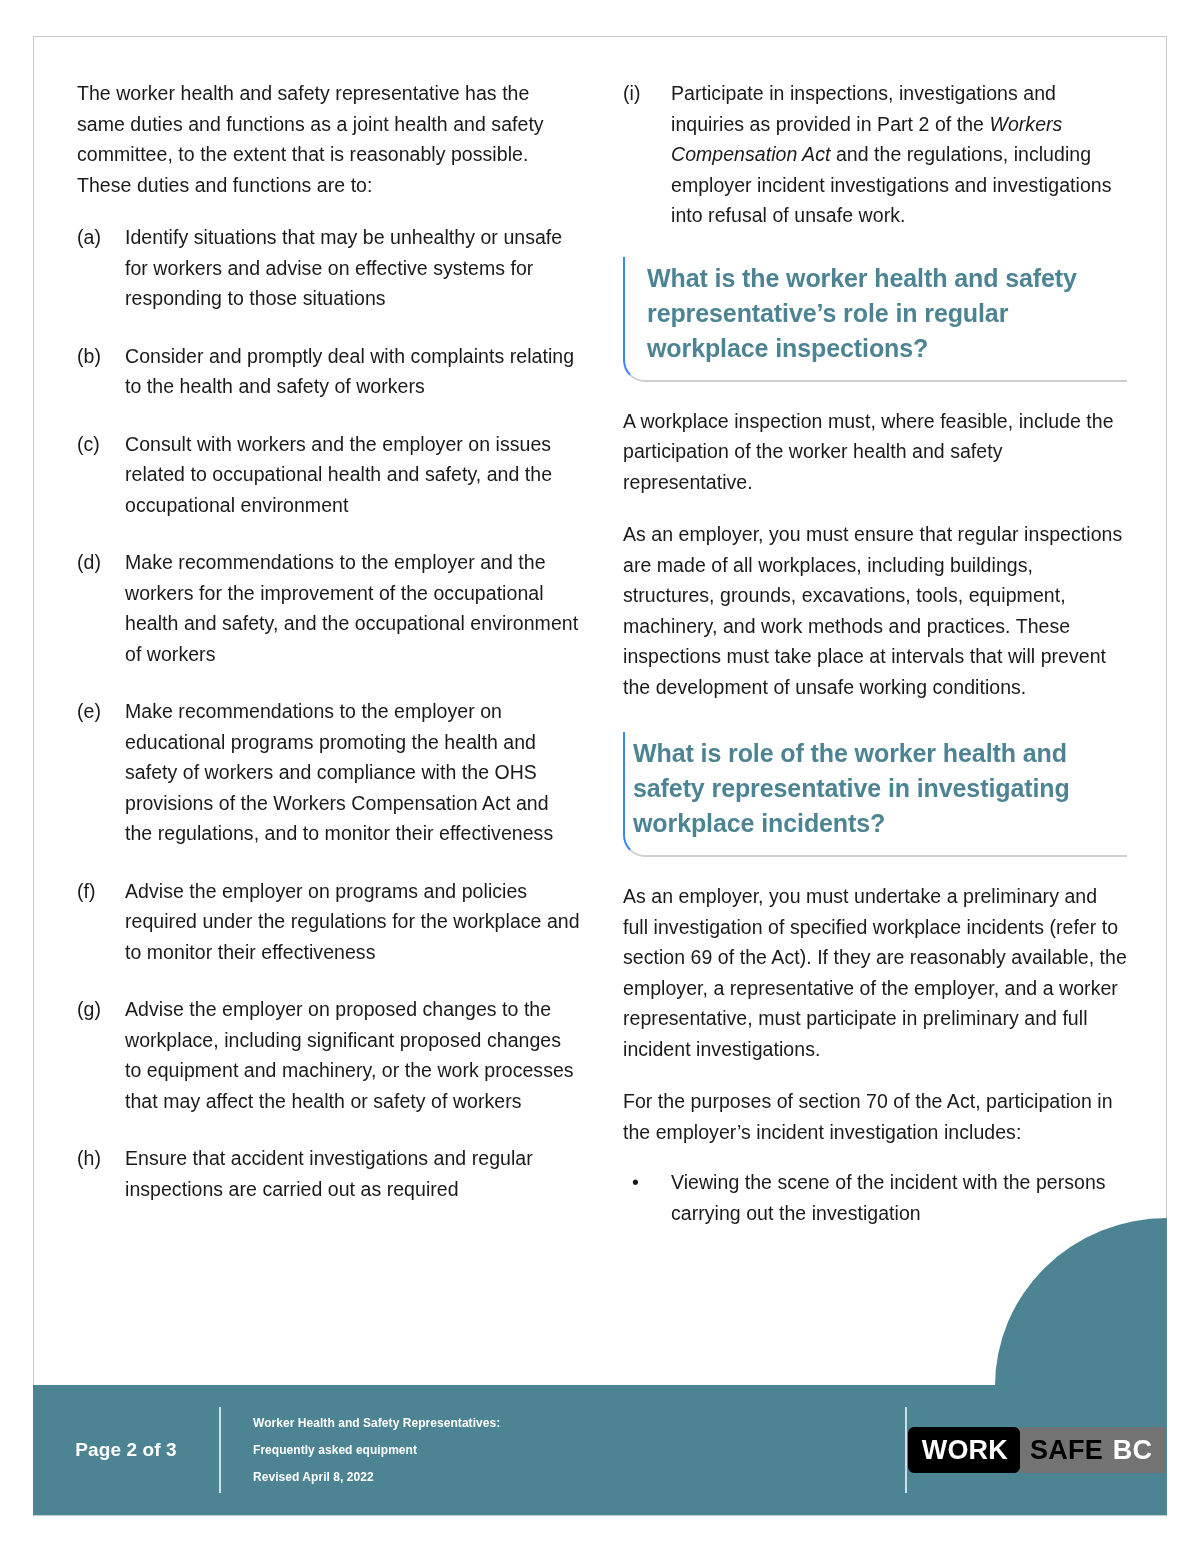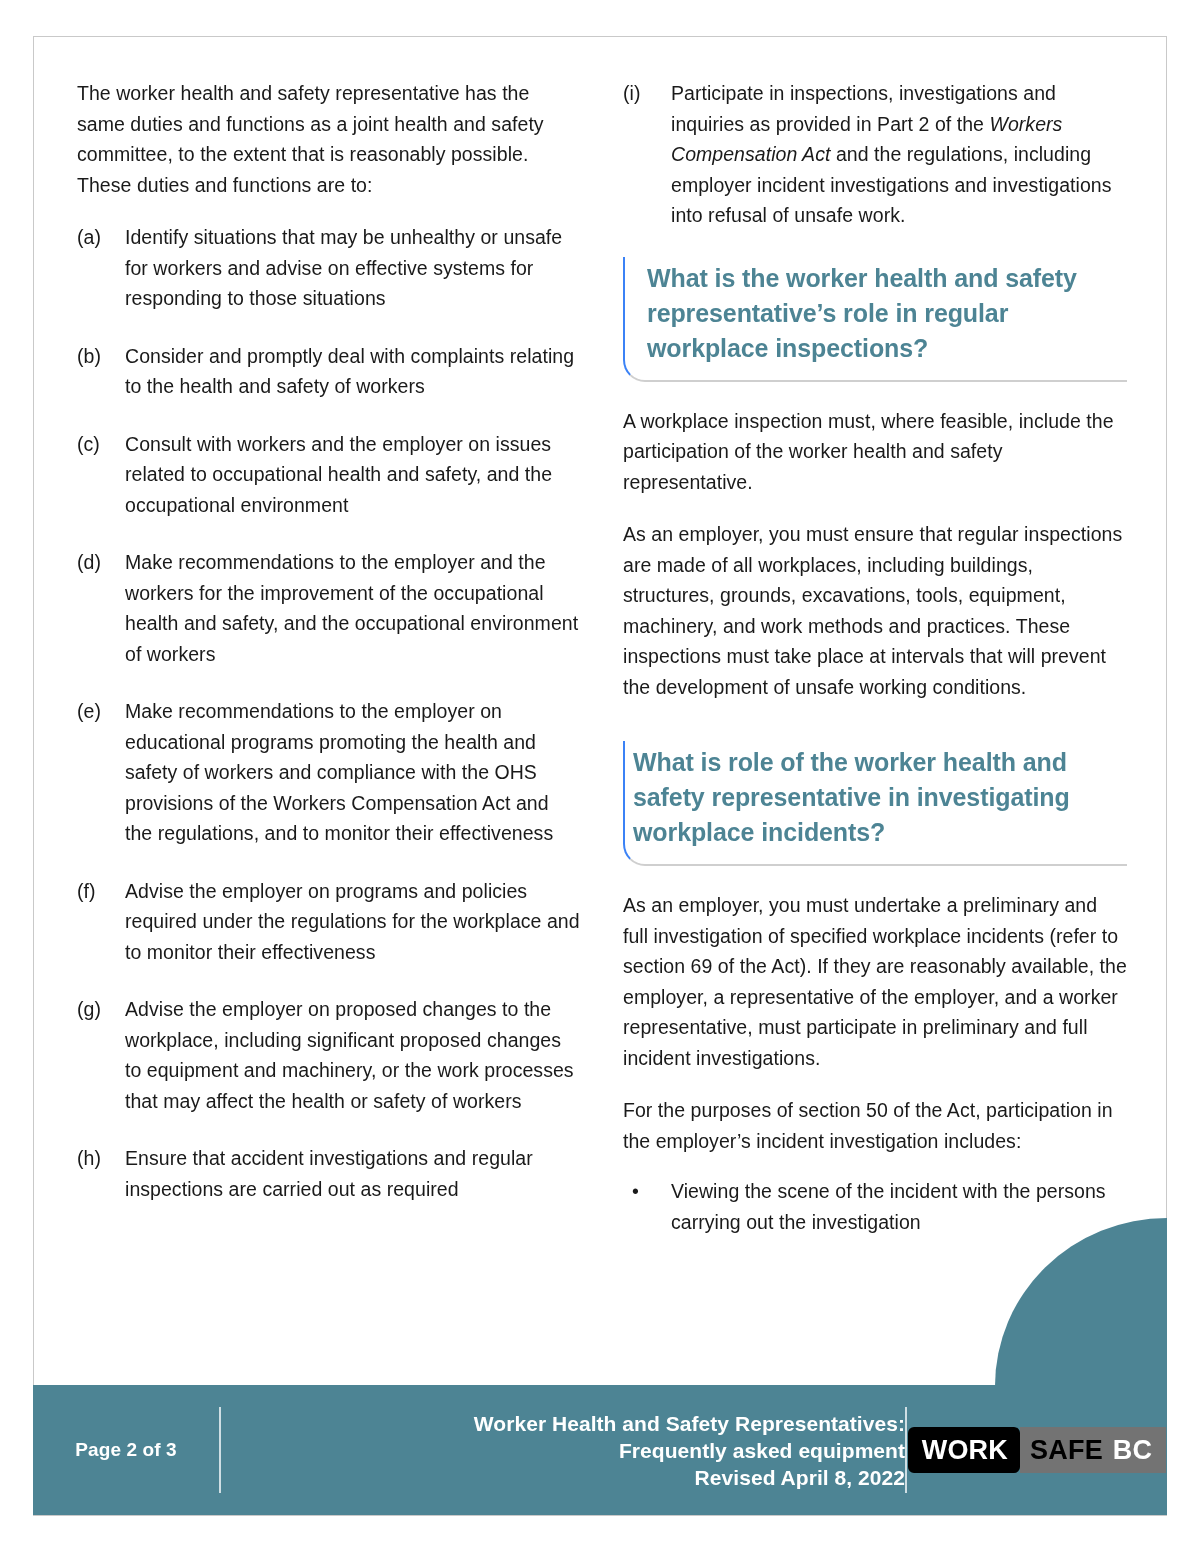--- a/index.html
+++ b/index.html
@@ -123,21 +123,21 @@
     border-left: 2px solid #3b82f6;
     border-bottom: 2px solid #cfcfcf;
     border-bottom-left-radius: 22px;
     color: #4d8494;
     font-size: 25px;
     line-height: 35px;
     font-weight: bold;
     letter-spacing: -0.1px;
   }
   .qhead:first-child { margin-top: 0; }
-  .qhead.second { margin-top: 39px; padding-left: 8px; }
+  .qhead.second { margin-top: 30px; padding-left: 8px; }
 
   
   .corner-curve {
     position: absolute;
     right: 33px;
     bottom: 167px;
     width: 172px;
     height: 168px;
     overflow: hidden;
     pointer-events: none;
@@ -176,23 +176,22 @@
   }
   .footer-rule {
     width: 2px;
     height: 86px;
     background: #cfdfe4;
     flex: 0 0 2px;
   }
   .footer-title {
     flex: 1 1 auto;
     padding-left: 32px;
-    font-size: 21px;
+    font-size: 12px;
     line-height: 27px;
-    text-align: right;
   }
   .footer-title .l1,
   .footer-title .l2,
   .footer-title .l3 {
     font-weight: bold;
     letter-spacing: 0.05px;
     white-space: nowrap;
   }
   .footer-logo-rule {
     width: 2px;
@@ -300,21 +299,21 @@
       <h2 class="qhead">What is the worker health and safety representative’s role in regular workplace inspections?</h2>
 
       <p class="body">A workplace inspection must, where feasible, include the participation of the worker health and safety representative.</p>
 
       <p class="body">As an employer, you must ensure that regular inspections are made of all workplaces, including buildings, structures, grounds, excavations, tools, equipment, machinery, and work methods and practices. These inspections must take place at intervals that will prevent the development of unsafe working conditions.</p>
 
       <h2 class="qhead second">What is role of the worker health and safety representative in investigating workplace incidents?</h2>
 
       <p class="body">As an employer, you must undertake a preliminary and full investigation of specified workplace incidents (refer to section 69 of the Act). If they are reasonably available, the employer, a representative of the employer, and a worker representative, must participate in preliminary and full incident investigations.</p>
 
-      <p class="body tight">For the purposes of section 50 of the Act, participation in the employer’s incident investigation includes:</p>
+      <p class="body tight">For the purposes of section 70 of the Act, participation in the employer’s incident investigation includes:</p>
 
       <ul class="bullets">
         <li>
           <span class="marker">•</span>
           <span>Viewing the scene of the incident with the persons carrying out the investigation</span>
         </li>
       </ul>
 
     </div>
 

